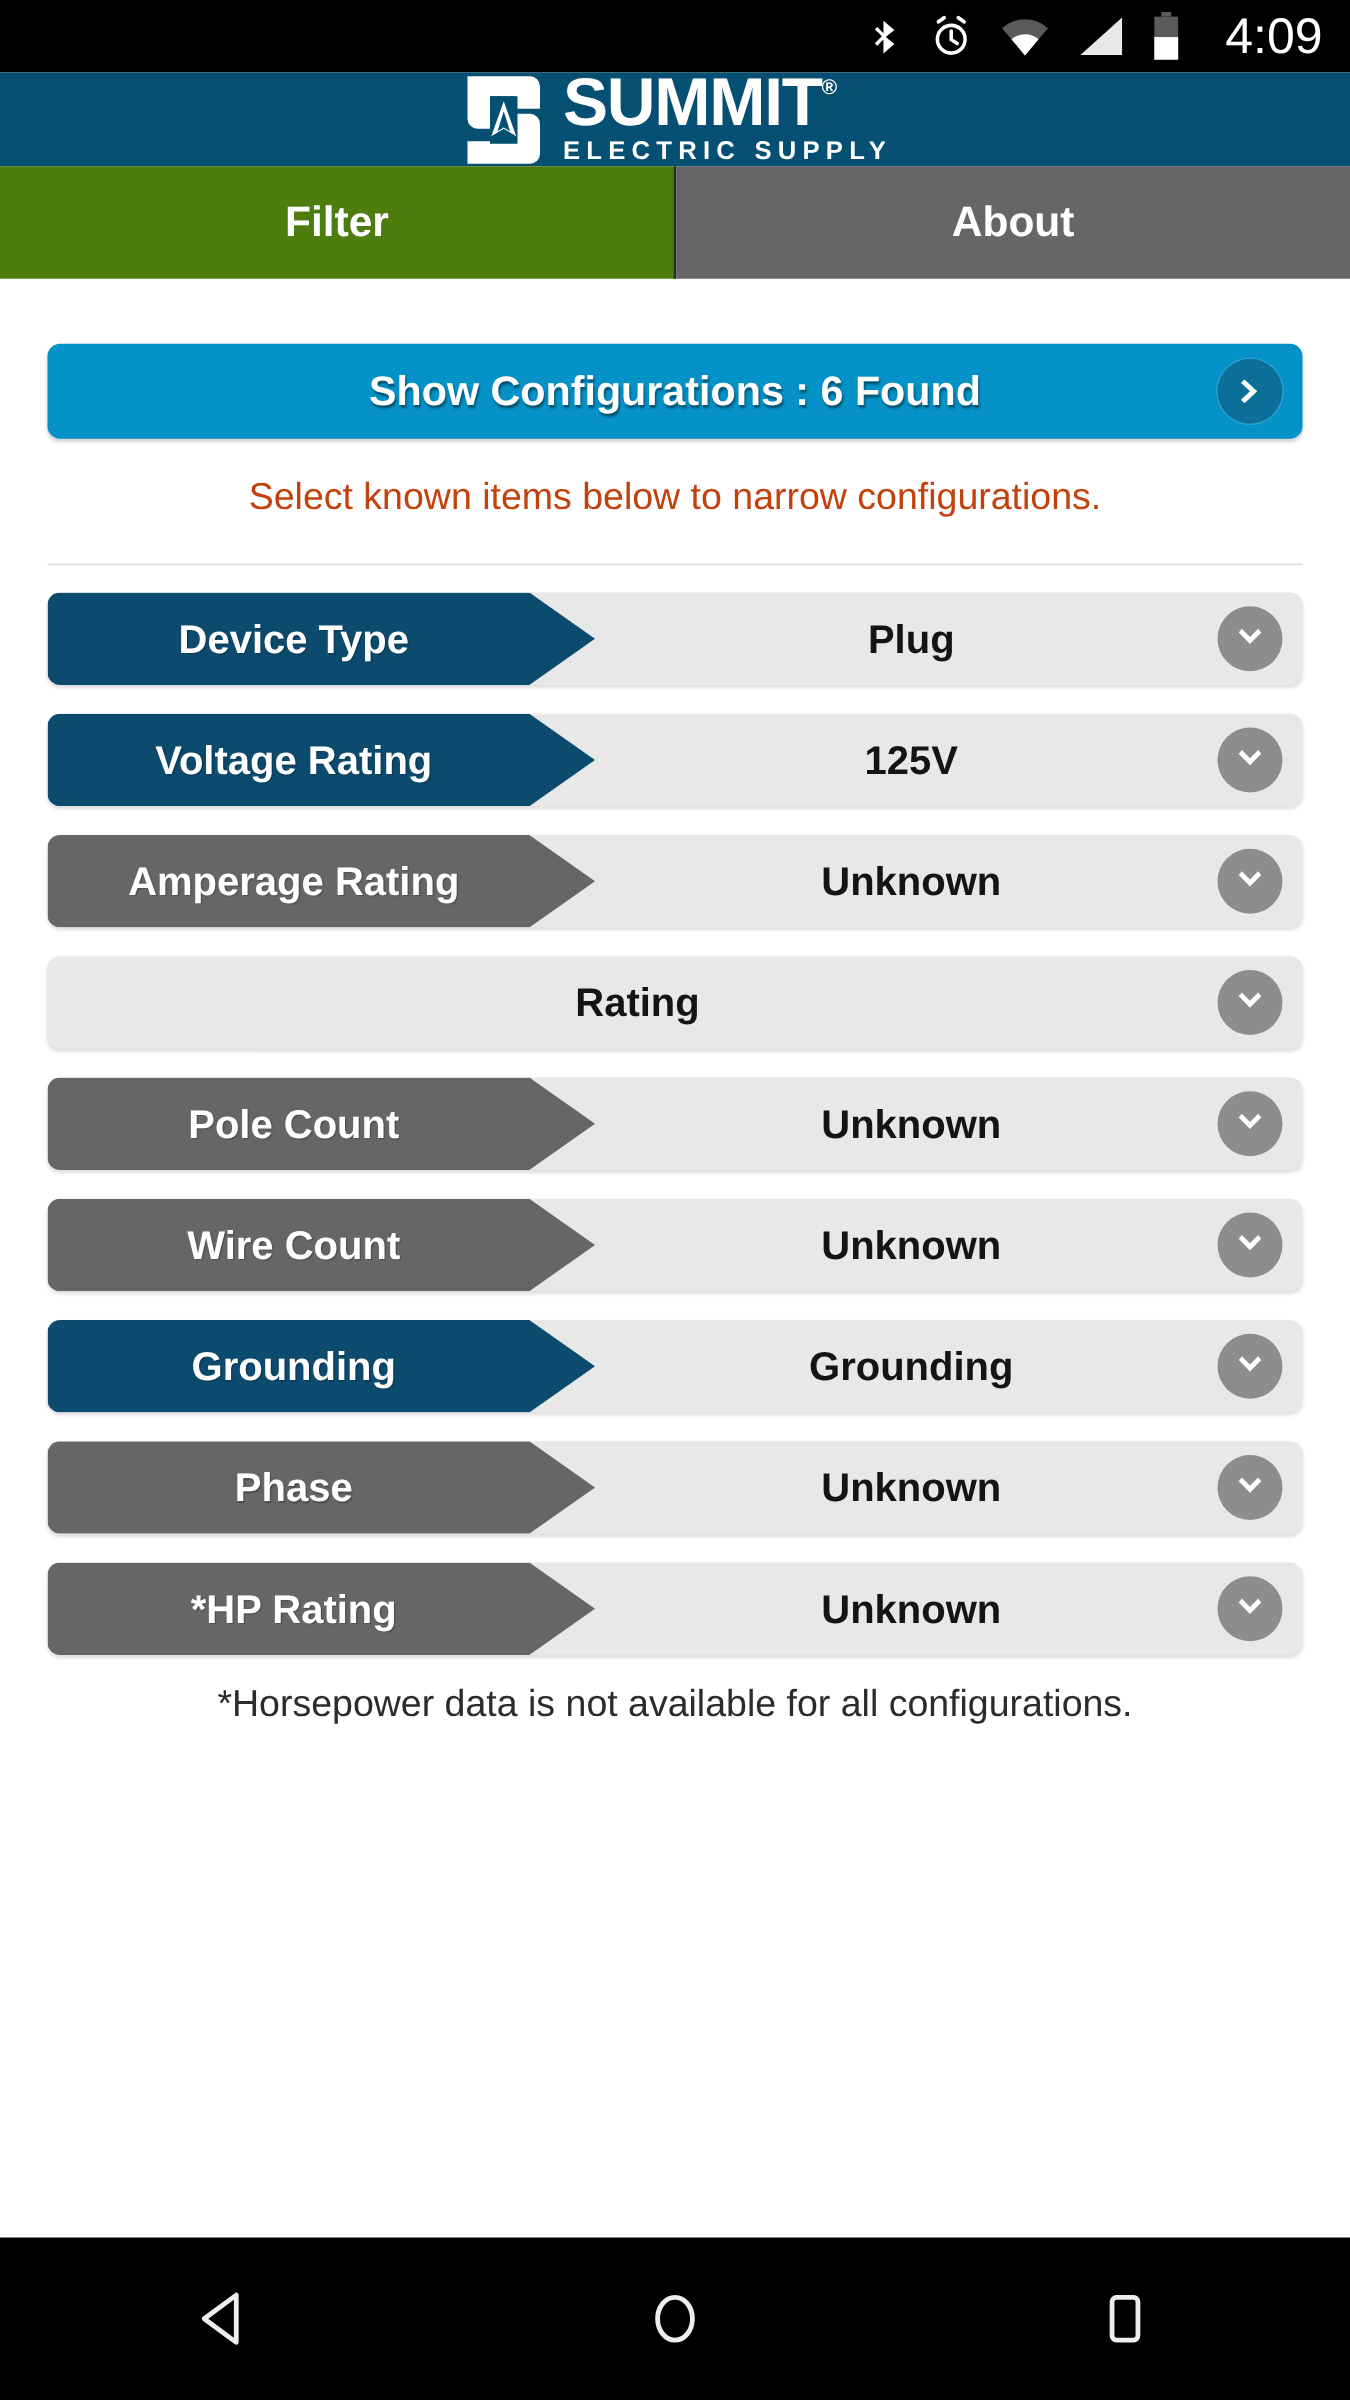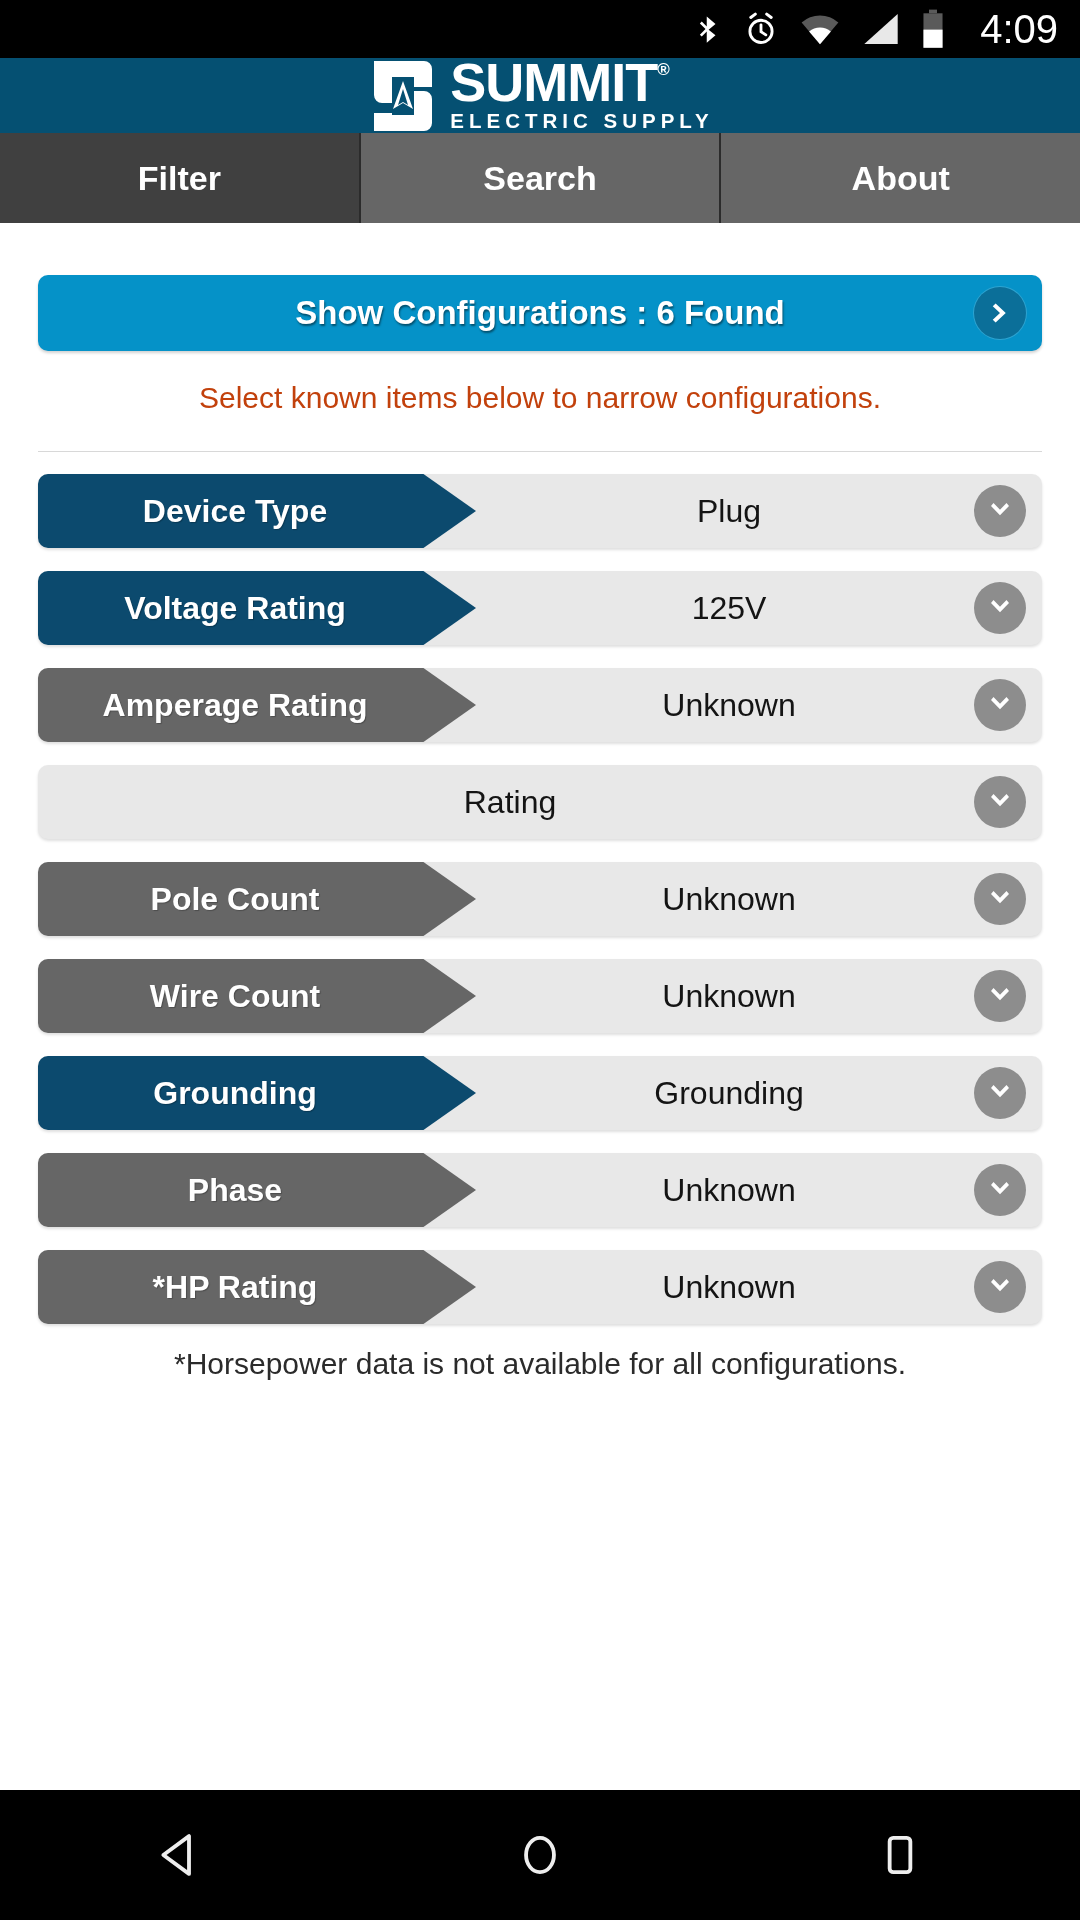--- a/index.html
+++ b/index.html
@@ -50,21 +50,21 @@
   
   .tabs{ display:flex; width:100%; height:90px; }
   .tab{
     flex:1; display:flex; align-items:center; justify-content:center;
     color:#ffffff; font-size:34px; font-weight:bold;
     background:#666666;
     border-right:2px solid #2b2b2b;
     font-family:"Liberation Sans", sans-serif;
   }
   .tab:last-child{ border-right:none; }
-  .tab.active{ background:#404040; }
+  .tab.active{ background:#4d7c0f; }
 
   
   .content{ padding:0 0 0 0; background:#ffffff; }
 
   .cfg-wrap{ padding:52px 38px 0 38px; }
   .cfg-btn{
     position:relative;
     height:76px; border-radius:10px;
     background:#0592c8;
     display:flex; align-items:center; justify-content:center;
@@ -113,21 +113,21 @@
     clip-path:polygon(0 0, 88% 0, 100% 50%, 88% 100%, 0 100%);
   }
   .row-tag.sel{ background:#0c4a6e; }
   .row-tag.uns{ background:#666666; }
   .row-tag span{
     position:relative; left:-22px;
     text-shadow:1px 1px 1px rgba(0,0,0,0.25);
   }
   .row-value{
     flex:1; display:flex; align-items:center; justify-content:center;
-    color:#141414; font-size:32px; font-weight:normal;
+    color:#141414; font-size:32px; font-weight:bold;
     padding-right:60px;
     font-family:"Liberation Sans", sans-serif;
   }
   .row-chev{
     position:absolute; right:16px; top:50%; transform:translateY(-50%);
     width:52px; height:52px; border-radius:50%;
     background:#8d8d8d;
     display:flex; align-items:center; justify-content:center;
   }
 
@@ -199,21 +199,20 @@
         <span>SUMMIT</span>
         <span class="logo-reg">®</span>
       </div>
       <div class="logo-sub">ELECTRIC SUPPLY</div>
     </div>
   </div>
 </div>
 
 <div class="tabs">
   <div class="tab active">Filter</div>
-  <div class="tab">Search</div>
   <div class="tab">About</div>
 </div>
 
 <div class="content">
 
   <div class="cfg-wrap">
     <div class="cfg-btn">
       <span class="cfg-btn-label">Show Configurations : 6 Found</span>
       <span class="cfg-arrow">
         <svg width="30" height="30" viewBox="0 0 24 24">

